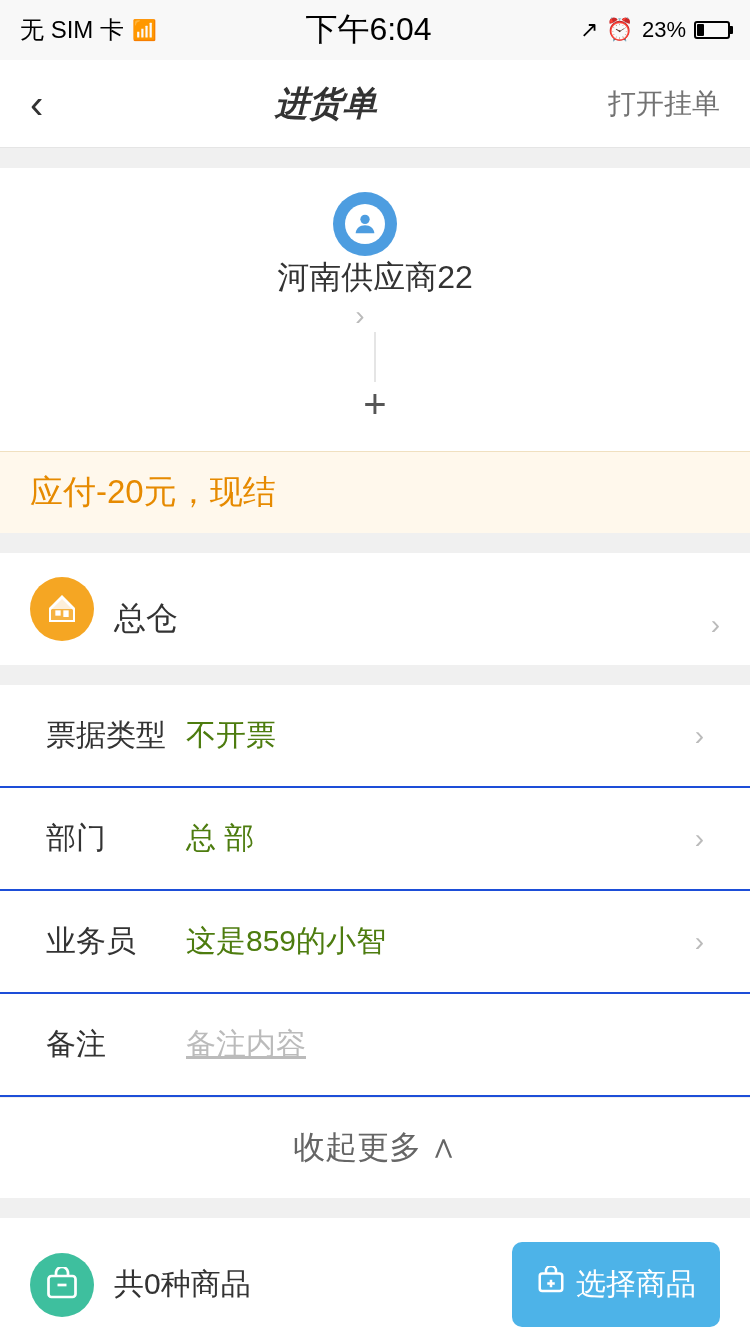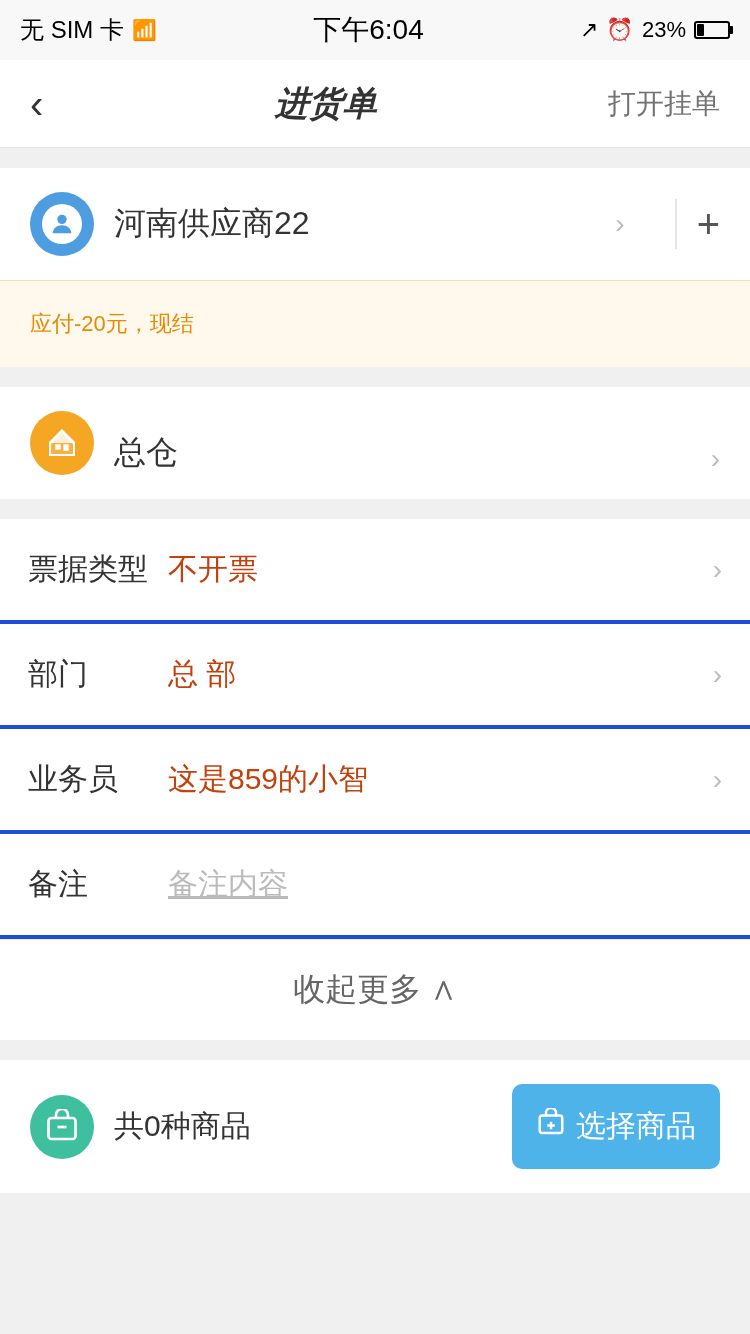--- a/index.html
+++ b/index.html
@@ -18,21 +18,21 @@
       height: 60px;
       background: #f8f8f8;
       display: flex;
       align-items: center;
       justify-content: space-between;
       padding: 0 20px;
       font-size: 24px;
       color: #000;
     }
     .status-left { display: flex; align-items: center; gap: 8px; }
-    .status-center { font-size: 28px; font-weight: 500; }
+    .status-center { font-size: 32px; font-weight: 500; }
     .status-right { display: flex; align-items: center; gap: 8px; font-size: 22px; }
     .wifi-icon, .signal-icon { font-size: 20px; }
     .battery {
       display: inline-block;
       width: 36px;
       height: 18px;
       border: 2px solid #000;
       border-radius: 3px;
       position: relative;
       vertical-align: middle;
@@ -104,20 +104,21 @@
       margin: 0;
     }
 
     
     .supplier-row {
       background: #fff;
       display: flex;
       align-items: center;
       padding: 24px 30px;
       border-bottom: none;
+      flex-direction: column;
     }
     .supplier-avatar {
       width: 64px;
       height: 64px;
       border-radius: 50%;
       background: #4d9de0;
       display: flex;
       align-items: center;
       justify-content: center;
       margin-right: 20px;
@@ -152,22 +153,22 @@
     .supplier-divider {
       width: 2px;
       height: 50px;
       background: #e5e5e5;
       margin: 0 20px;
     }
 
     
     .notice-bar {
       background: #fff8ec;
-      padding: 28px 30px;
-      font-size: 22px;
+      padding: 18px 30px;
+      font-size: 33px;
       color: #e68a00;
       border-top: 1px solid #f0e0c0;
     }
 
     
     .warehouse-row {
       background: #fff;
       display: flex;
       align-items: flex-end;
       padding: 24px 30px;
@@ -192,37 +193,37 @@
     .chevron-right {
       font-size: 28px;
       color: #bbb;
     }
 
     
     .form-row {
       background: #fff;
       display: flex;
       align-items: center;
-      padding: 30px 28px;
-      border-bottom: 4px solid #1d4ed8;
+      padding: 30px 46px;
+      border-bottom: 2px solid #1d4ed8;
       min-height: 90px;
     }
     .form-row:last-child {
       border-bottom: none;
     }
     .form-label {
       font-size: 30px;
       color: #333;
       width: 130px;
       flex-shrink: 0;
     }
     .form-value {
       flex: 1;
       font-size: 30px;
-      color: #c2410c;
+      color: #4d7c0f;
       padding-left: 10px;
     }
     .form-value.placeholder {
       color: #bbb;
       text-decoration: underline;
     }
 
     
     .collapse-row {
       background: #fff;

